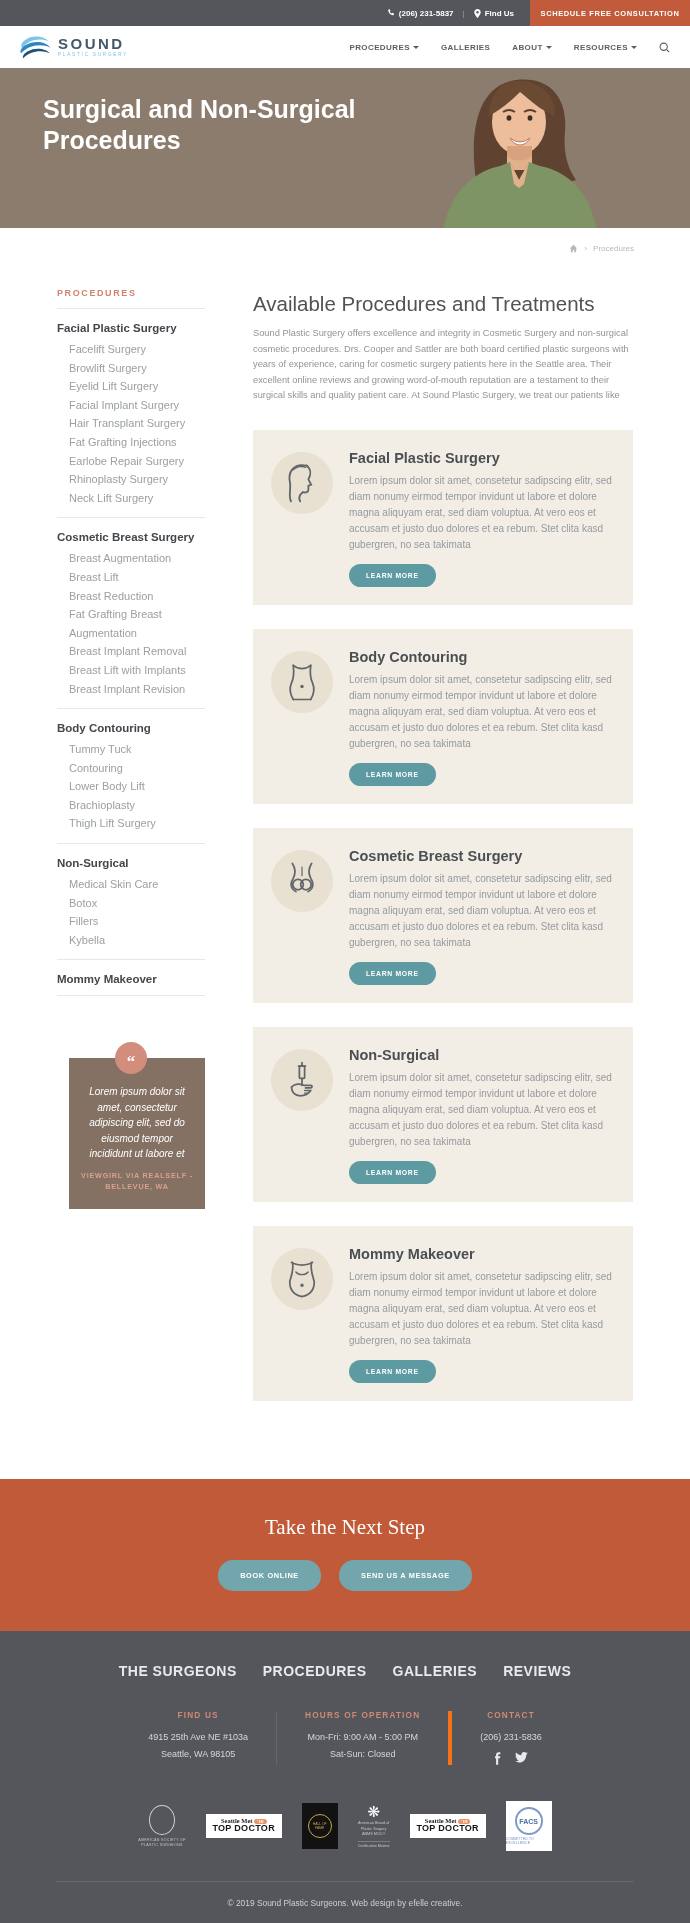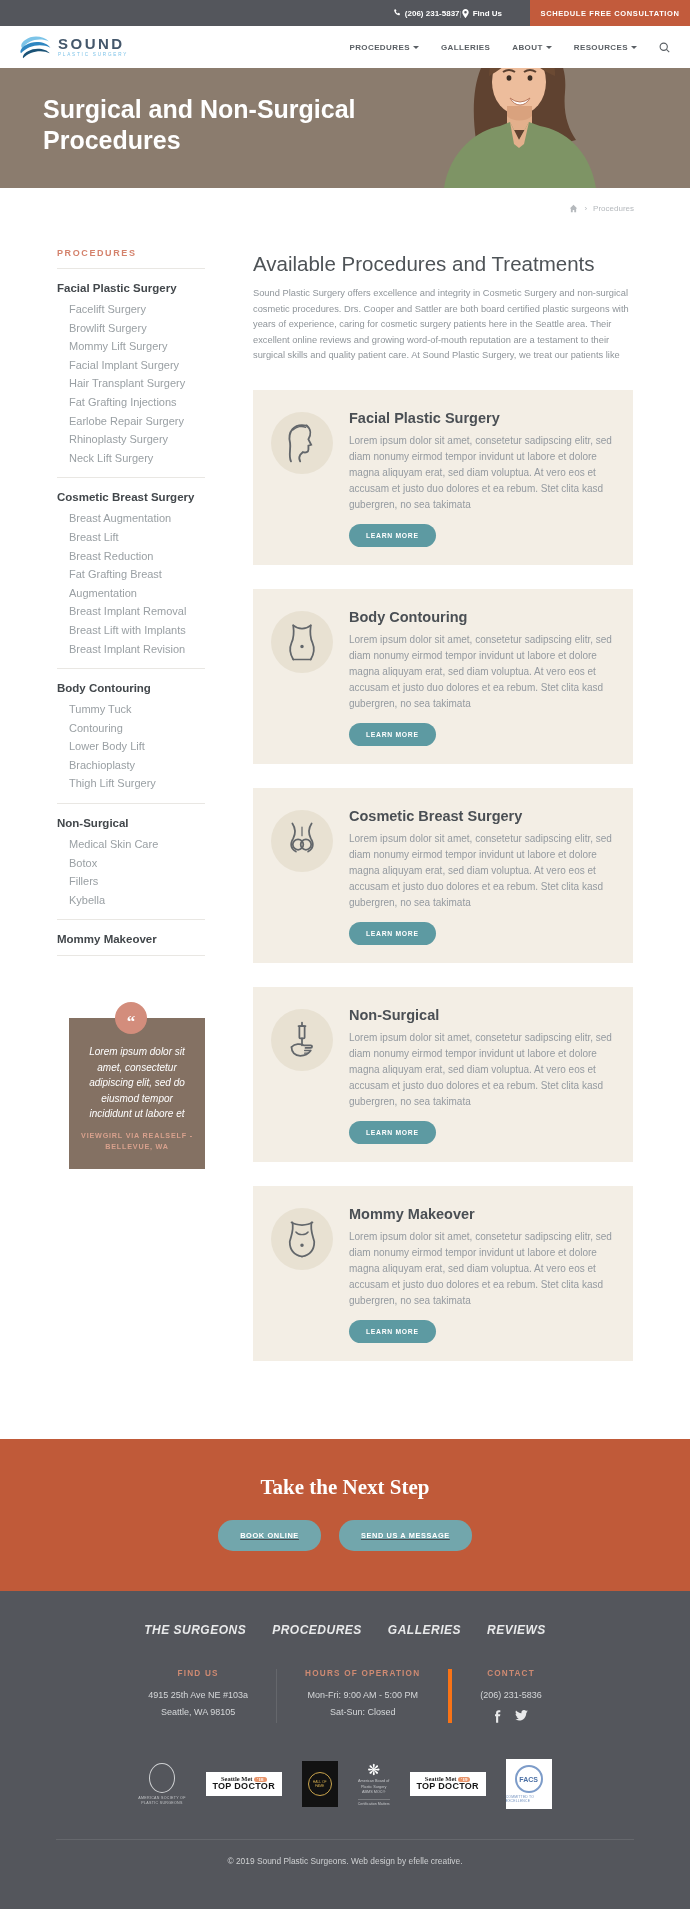--- a/index.html
+++ b/index.html
@@ -2,37 +2,37 @@
 <html><head>
 <meta charset="utf-8">
 <style>
   * { margin:0; padding:0; box-sizing:border-box; }
   html,body { background:#fff; }
   body { width:690px; font-family:"Liberation Sans", sans-serif; color:#4a4f54; }
   .page { width:690px; overflow:hidden; }
 
   
   .topbar { height:26px; background:#54565c; display:flex; align-items:stretch; justify-content:flex-end; }
-  .tb-items { display:flex; align-items:center; padding-right:28px; }
+  .tb-items { display:flex; align-items:center; gap:9px; padding-right:16px; }
   .tb-item { display:flex; align-items:center; gap:4px; color:#fff; font-size:8px; font-weight:bold; cursor:pointer; }
   .tb-sep { color:#9b9da1; font-size:8px; }
   .tb-cta { border:none; background:#c25b3c; color:#fff; font-family:inherit; font-size:7.5px; font-weight:bold; letter-spacing:.6px; width:160px; cursor:pointer; }
 
   
   .hdr { height:42px; background:#fff; display:flex; align-items:center; justify-content:space-between; padding:0 20px 0 18px; }
   .logo { display:flex; align-items:center; gap:6px; cursor:pointer; }
   .logo-text { display:flex; flex-direction:column; line-height:1; }
   .logo-name { font-size:15px; letter-spacing:2.5px; color:#44576b; font-weight:bold; }
   .logo-tag { font-size:4.6px; letter-spacing:1.8px; color:#7ec3e8; margin-top:2px; }
   .nav { display:flex; align-items:center; gap:22px; }
   .nav-item { font-size:8px; font-weight:bold; color:#5a5f64; letter-spacing:.4px; display:flex; align-items:center; gap:3px; cursor:pointer; }
   .caret { width:0; height:0; border-left:3px solid transparent; border-right:3px solid transparent; border-top:3.5px solid #5a5f64; }
 
   
-  .hero { height:120px; background:#8b7c6e; position:relative; overflow:hidden;text-decoration:underline; }
+  .hero { height:160px; background:#8b7c6e; position:relative; overflow:hidden;text-decoration:underline; }
   .hero h1 { position:absolute; left:43px; top:26px; color:#fff; font-size:25px; line-height:1.22; font-weight:bold; width:320px; }
   .hero-photo { position:absolute; right:52px; bottom:0; }
 
   
   .crumbs { height:40px; display:flex; align-items:center; justify-content:flex-end; padding-right:56px; gap:6px; font-size:8px; color:#b5b9bd; }
   .crumbs .home { cursor:pointer; display:flex; }
   .crumb-sep { font-size:8px; }
 
   
   .content { display:flex; padding:14px 57px 78px 57px; gap:48px; }
@@ -58,29 +58,29 @@
   .intro { font-size:9.3px; color:#8f959a; line-height:1.68; }
   .cards { margin-top:26px; display:flex; flex-direction:column; gap:24px; }
   .card { background:#f3eee5; padding:18px 20px 18px 18px; display:flex; gap:16px; }
   .card-icon-circle { width:62px; height:62px; border-radius:50%; background:#e8e1d2; flex-shrink:0; display:flex; align-items:center; justify-content:center; margin-top:4px; }
   .card-body h2 { font-size:14.5px; color:#4a4f54; font-weight:bold; margin:2px 0 7px 0; }
   .card-body p { font-size:10px; color:#949aa0; line-height:1.6; }
   .learn-more { margin-top:11px; border:none; background:#5d9aa2; color:#fff; font-family:inherit; font-size:6.8px; font-weight:bold; letter-spacing:.7px; padding:8px 17px; border-radius:12px; cursor:pointer; }
 
   
   .cta { background:#c05a39; text-align:center; padding:36px 0 40px 0; }
-  .cta h2 { color:#fff; font-family:"Liberation Serif", serif; font-weight:700; font-size:21px; }
+  .cta h2 { color:#fff; font-family:"Liberation Serif", serif; font-weight:400; font-size:21px; }
   .cta p { color:#fff; font-size:8.8px; line-height:1.85; width:410px; margin:14px auto 0 auto; }
-  .cta-buttons { margin-top:20px; display:flex; justify-content:center; gap:18px;text-decoration:underline; }
+  .cta-buttons { margin-top:20px; display:flex; justify-content:center; gap:18px; }
   .cta-btn { border:none; background:#72a6ac; color:#fff; font-family:inherit; font-size:7.4px; font-weight:bold; letter-spacing:.6px; padding:11px 22px; border-radius:15px; min-width:96px; cursor:pointer; }
 
   
   footer { background:#54565c; height:318px; padding-top:32px; color:#d5d7d9; }
   .f-nav { display:flex; justify-content:center; gap:26px; }
-  .f-nav span { font-size:12px; font-weight:bold; color:#e8e9ea; letter-spacing:.5px; cursor:pointer;font-style:italic; }
+  .f-nav span { font-size:14px; font-weight:bold; color:#e8e9ea; letter-spacing:.5px; cursor:pointer; }
   .f-cols { display:flex; justify-content:center; margin-top:32px; }
   .f-col { padding:0 28px; text-align:center; }
   .f-col.mid { border-left:1px solid #65676c; border-right:4px solid #f97316; }
   .f-col h4 { color:#cf8a72; font-size:8.2px; letter-spacing:1.2px; font-weight:bold; margin-bottom:9px; }
   .f-col .f-line { font-size:9px; line-height:1.9; color:#d5d7d9; }
   .f-social { display:flex; justify-content:center; gap:12px; margin-top:6px; }
   .f-social .s-icon { cursor:pointer; display:flex; }
   .f-logos { display:flex; justify-content:center; align-items:center; gap:20px; margin-top:32px; height:58px; }
   .f-logo { cursor:pointer; display:flex; flex-direction:column; align-items:center; }
   .asps-circle { width:26px; height:30px; border:1px solid #cfd1d3; border-radius:50%; }
@@ -194,21 +194,21 @@
 
     <aside>
       <div class="sb-heading">PROCEDURES</div>
       <hr class="sb-div">
 
       <div class="sb-section">
         <h3>Facial Plastic Surgery</h3>
         <ul>
           <li>Facelift Surgery</li>
           <li>Browlift Surgery</li>
-          <li>Mommy Lift Surgery</li>
+          <li>Eyelid Lift Surgery</li>
           <li>Facial Implant Surgery</li>
           <li>Hair Transplant Surgery</li>
           <li>Fat Grafting Injections</li>
           <li>Earlobe Repair Surgery</li>
           <li>Rhinoplasty Surgery</li>
           <li>Neck Lift Surgery</li>
         </ul>
       </div>
       <hr class="sb-div">
 

